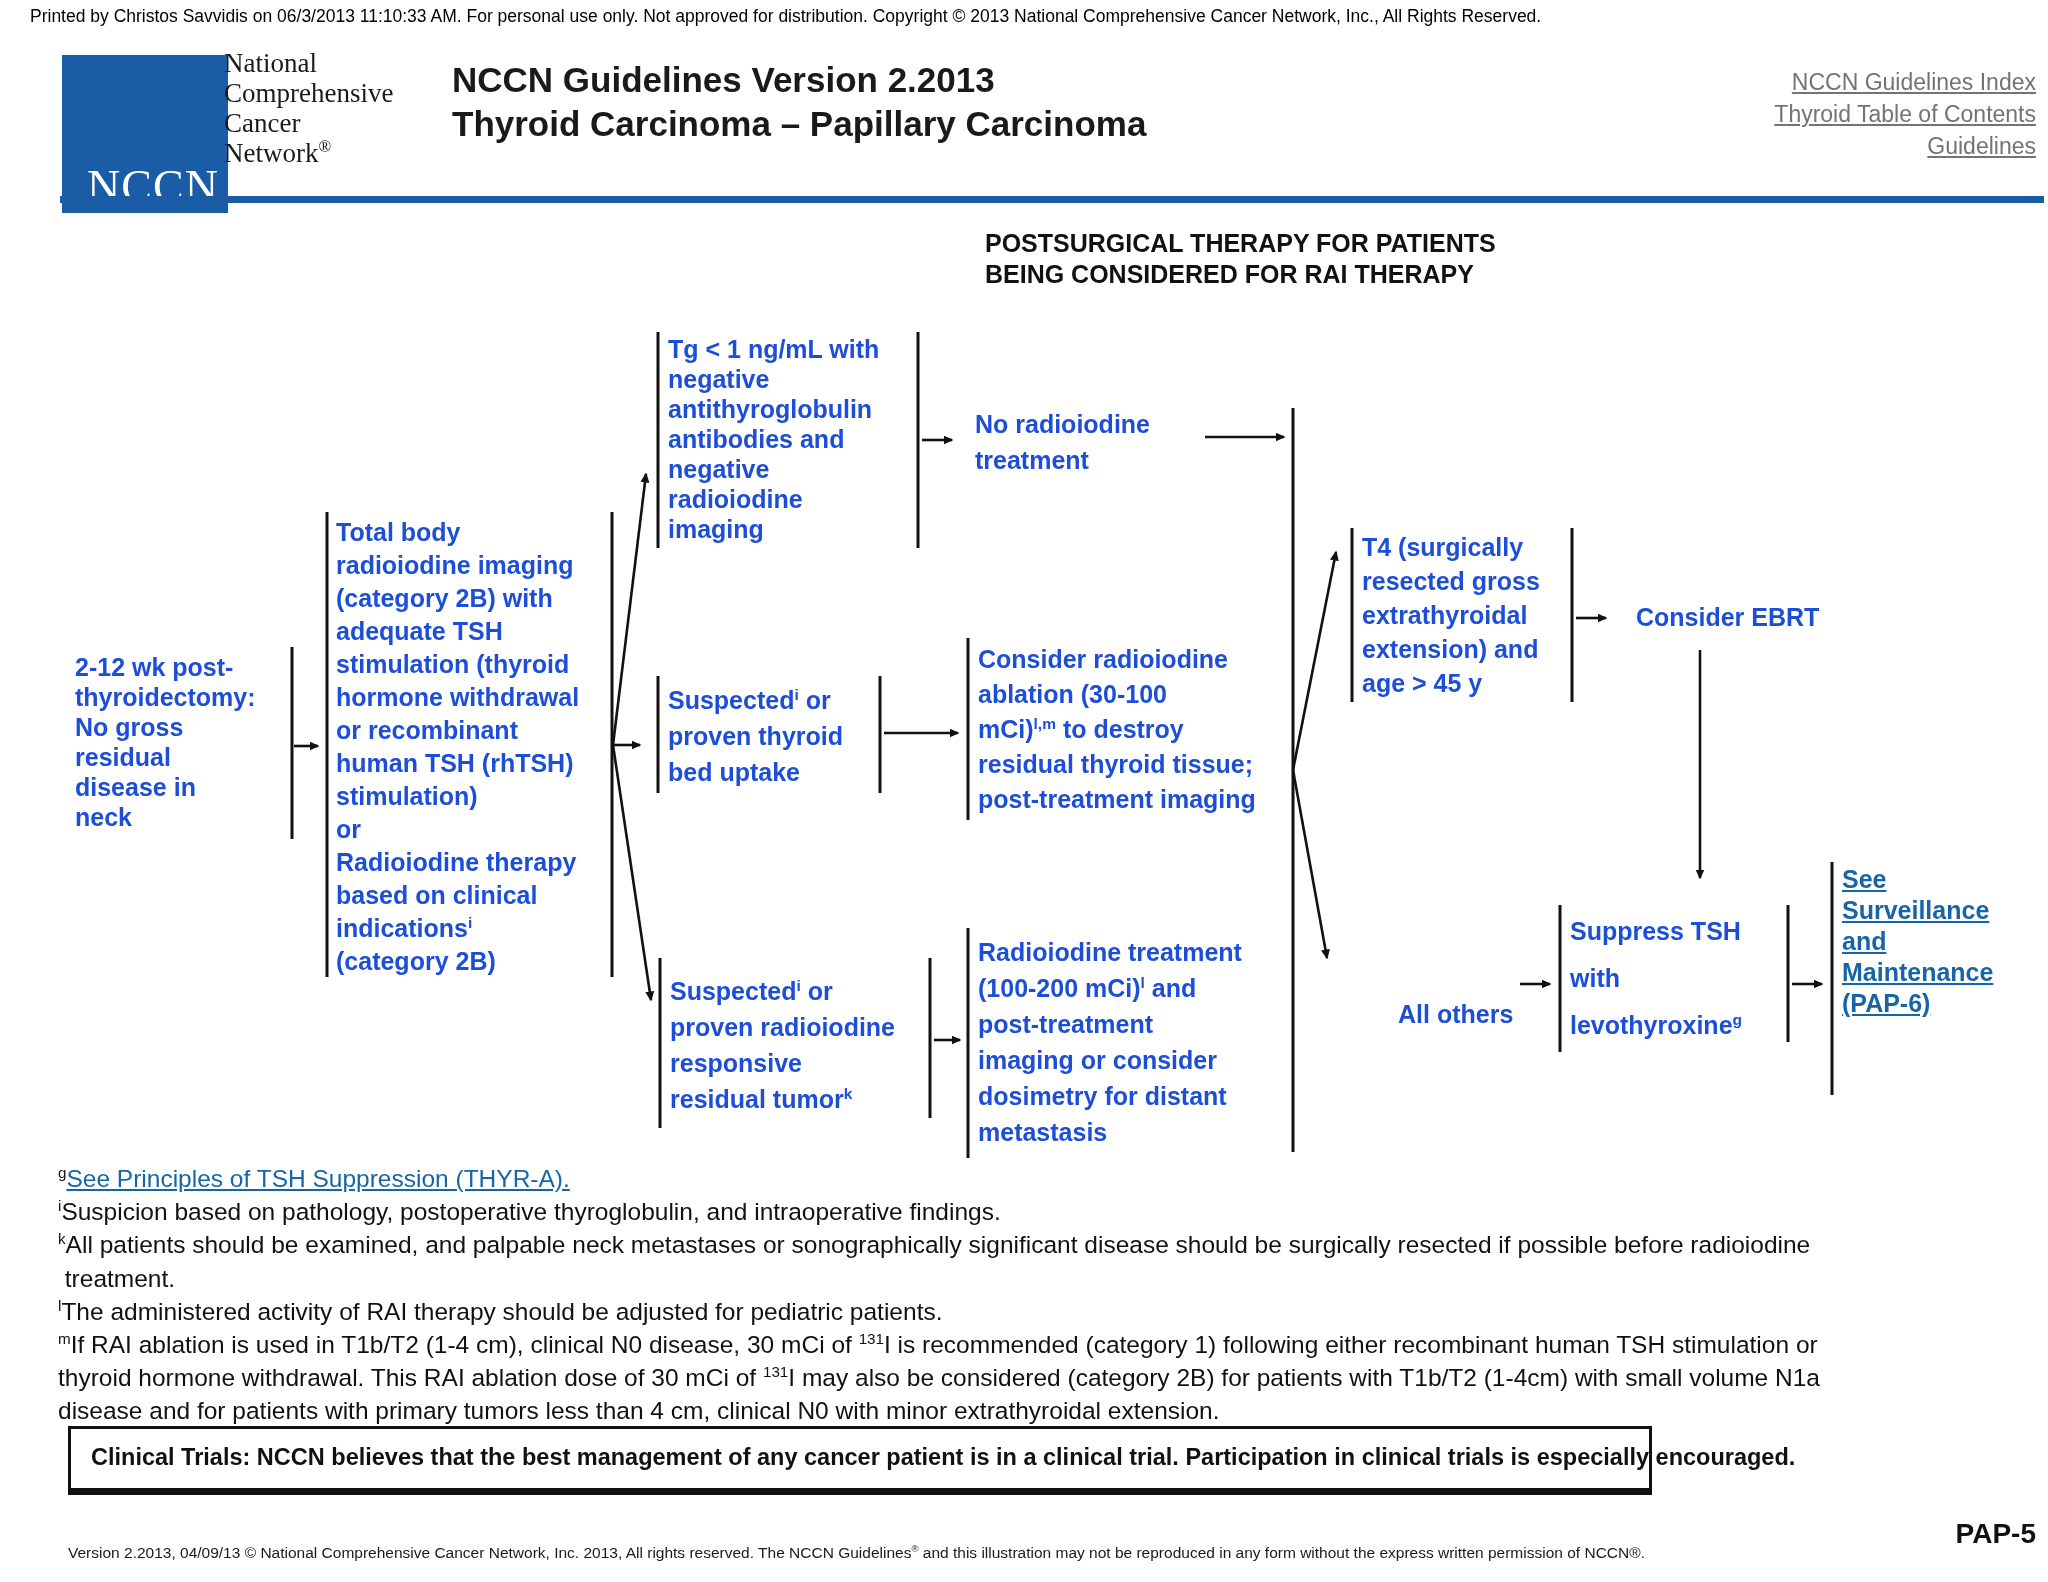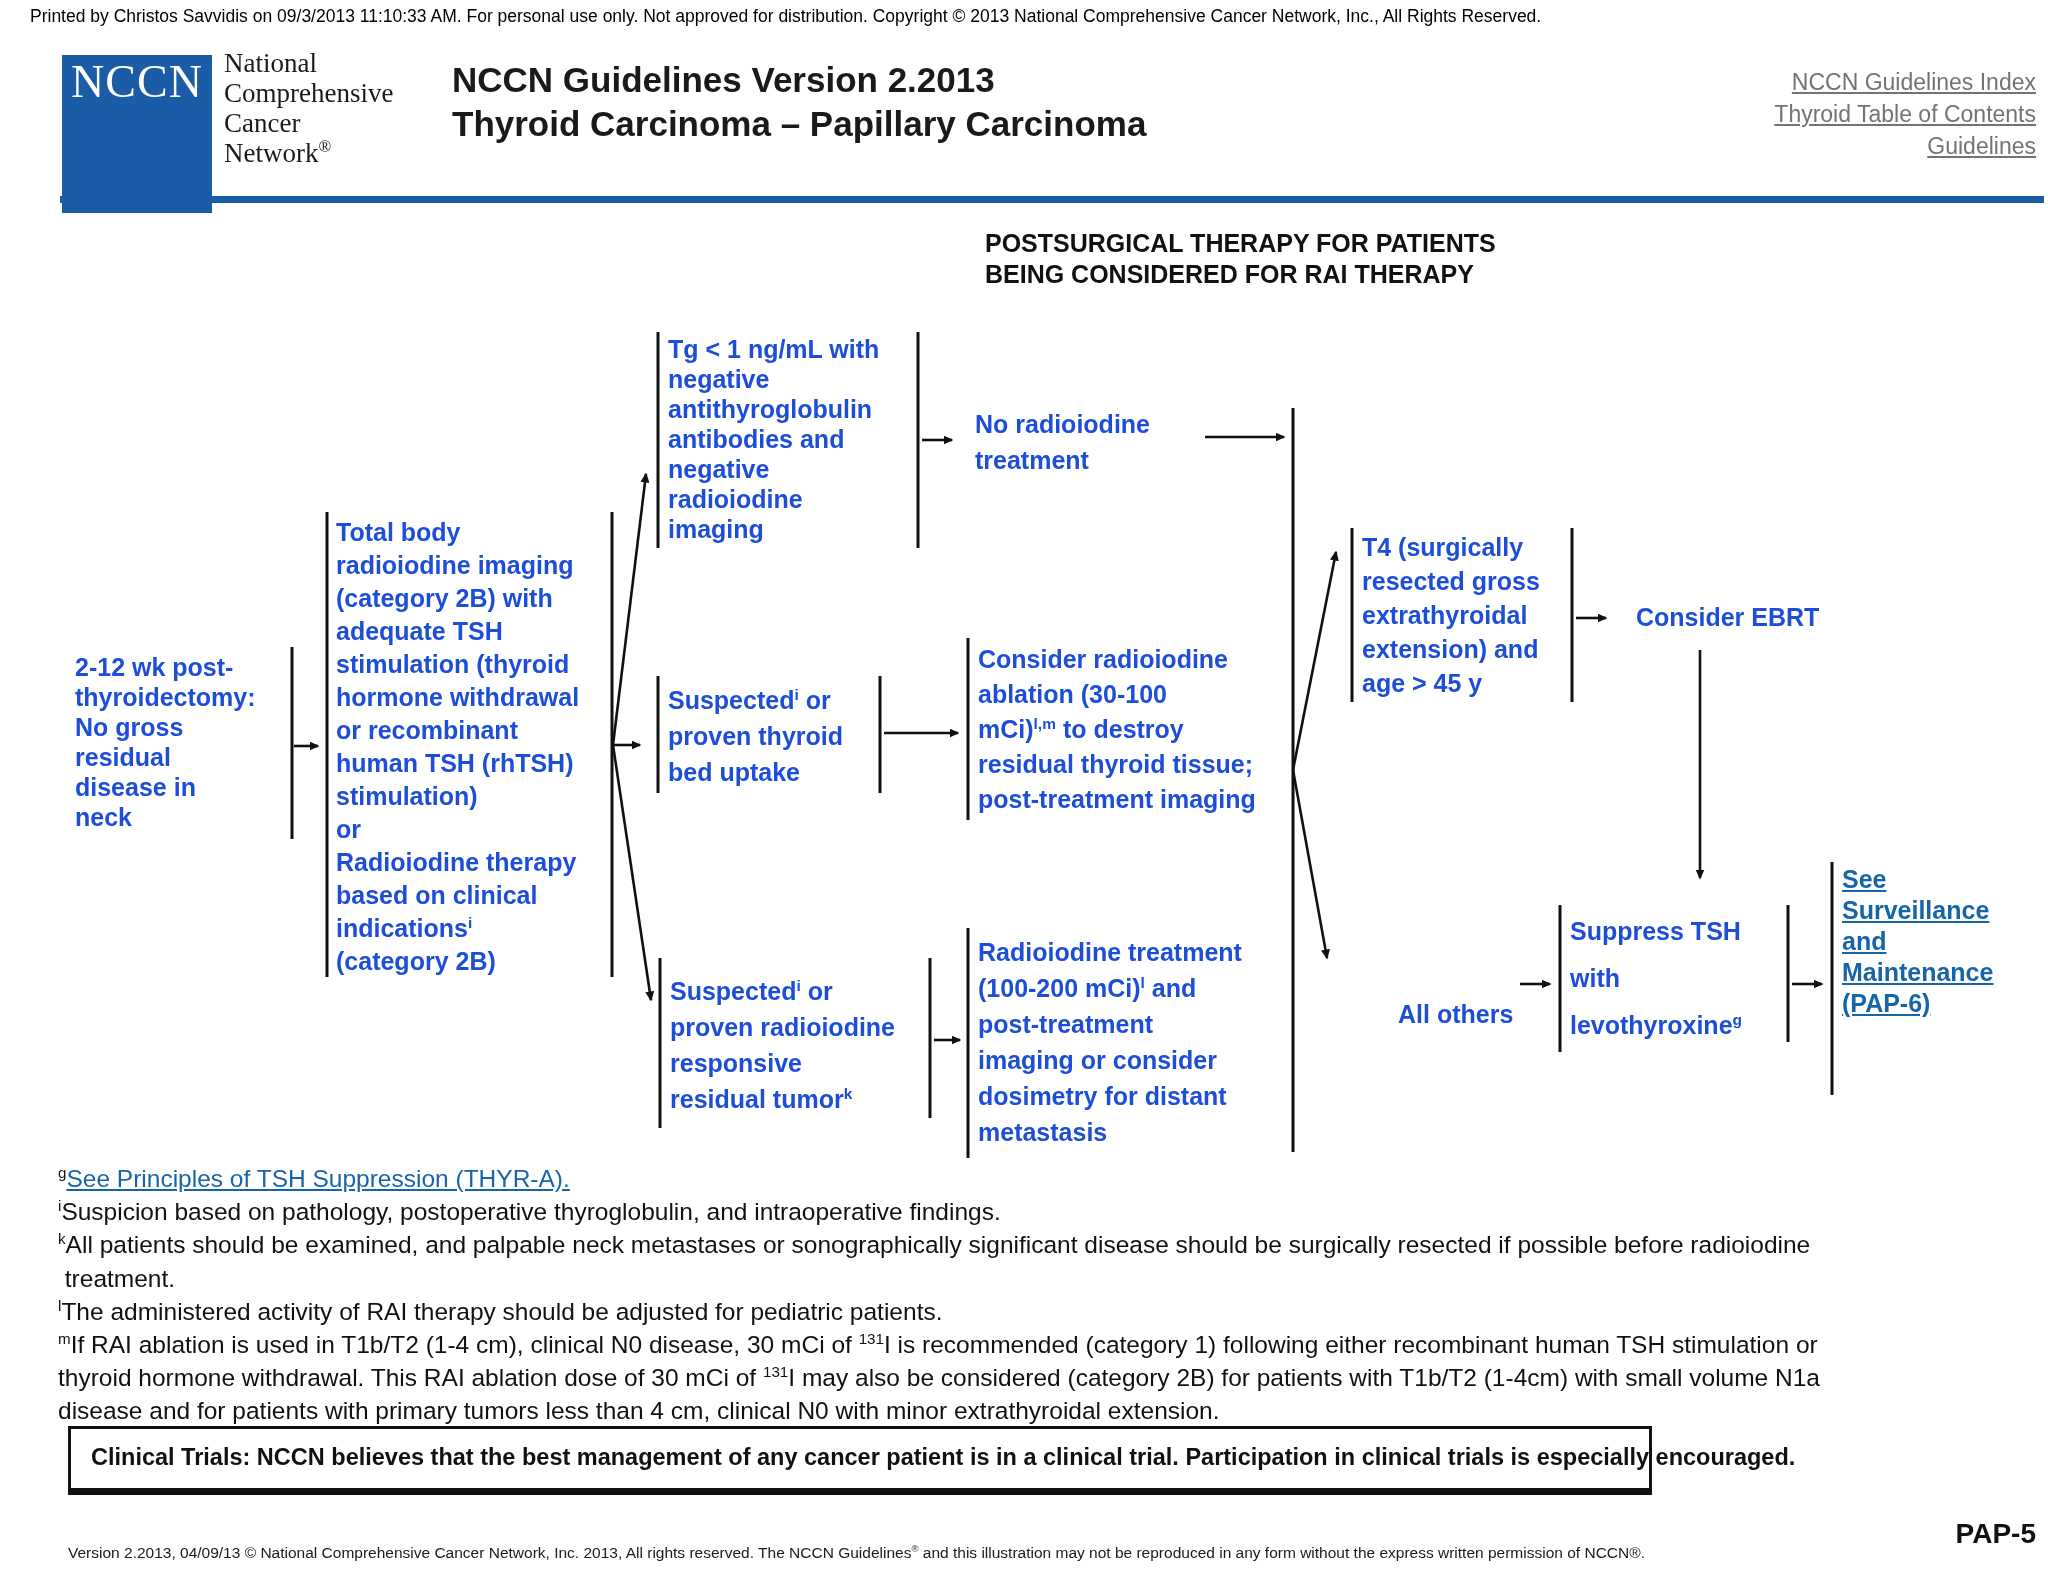--- a/index.html
+++ b/index.html
@@ -1,20 +1,20 @@
 <!DOCTYPE html>
 <html><head>
 <meta charset="utf-8">
 <style>
   html,body{margin:0;padding:0;background:#ffffff;}
   body{width:2048px;height:1582px;position:relative;font-family:"Liberation Sans",sans-serif;color:#111;overflow:hidden;}
   .abs{position:absolute;}
   sup{font-size:62%;vertical-align:super;line-height:0;}
   .print-notice{left:30px;top:6px;font-size:17.5px;color:#000;white-space:nowrap;}
-  .logo-box{left:62px;top:55px;width:150px;height:158px;background:#1A5CA5;display:flex;align-items:flex-start;justify-content:center;}
+  .logo-box{left:62px;top:55px;width:150px;height:158px;background:#1A5CA5;display:flex;align-items:flex-end;justify-content:center;padding-left:16px;}
   .logo-text{font-family:"Liberation Serif",serif;color:#fff;font-size:46px;letter-spacing:1px;}
   .org-name{left:224px;top:48px;font-family:"Liberation Serif",serif;font-size:27px;line-height:30px;color:#1a1a1a;white-space:nowrap;}
   .title1{left:452px;top:60px;font-size:35px;font-weight:bold;white-space:nowrap;color:#1a1a1a;}
   .title2{left:452px;top:104px;font-size:35px;font-weight:bold;white-space:nowrap;color:#1a1a1a;}
   .header-links{left:1200px;top:66px;width:836px;text-align:right;font-size:23px;line-height:32px;}
   .header-links a{color:#737373;text-decoration:underline;display:block;cursor:pointer;}
   .rule{left:60px;top:196px;width:1984px;height:7px;background:#1A5CA5;}
   .diagram-heading{left:985px;top:228px;font-size:25px;font-weight:bold;line-height:31px;white-space:nowrap;}
   .node{font-size:25px;font-weight:bold;white-space:nowrap;color:#1d4ed8;}
   .blue-link{color:#1665A8;text-decoration:underline;cursor:pointer;}
@@ -22,21 +22,21 @@
   .fn{white-space:nowrap;}
   .fn-marker{font-size:62%;vertical-align:super;line-height:0;}
   .note-box{left:68px;top:1426px;width:1538px;border:3px solid #111;border-bottom-width:7px;padding:11px 20px 13px 20px;font-size:23.5px;font-weight:bold;line-height:35px;white-space:nowrap;}
   .footer-copy{left:68px;top:1544px;font-size:15.5px;color:#1a1a1a;white-space:nowrap;text-align:center;}
   .page-id{left:1836px;top:1518px;width:200px;text-align:right;font-size:28px;font-weight:bold;}
   svg.connectors{position:absolute;left:0;top:0;pointer-events:none;}
 </style>
 </head>
 <body>
 
-<div class="abs print-notice">Printed by Christos Savvidis on 09/3/2013 11:10:33 AM.  For personal use only.  Not approved for distribution.  Copyright © 2013 National Comprehensive Cancer Network, Inc., All Rights Reserved.</div>
+<div class="abs print-notice">Printed by Christos Savvidis on 06/3/2013 11:10:33 AM.  For personal use only.  Not approved for distribution.  Copyright © 2013 National Comprehensive Cancer Network, Inc., All Rights Reserved.</div>
 
 <div class="abs logo-box">
   <span class="logo-text">NCCN</span>
 </div>
 <div class="abs org-name">National<br>Comprehensive<br>Cancer<br>Network<sup>®</sup></div>
 <div class="abs title1">NCCN Guidelines Version 2.2013</div>
 <div class="abs title2">Thyroid Carcinoma – Papillary Carcinoma</div>
 <div class="abs header-links">
   <a>NCCN Guidelines Index</a>
   <a>Thyroid Table of Contents</a>

